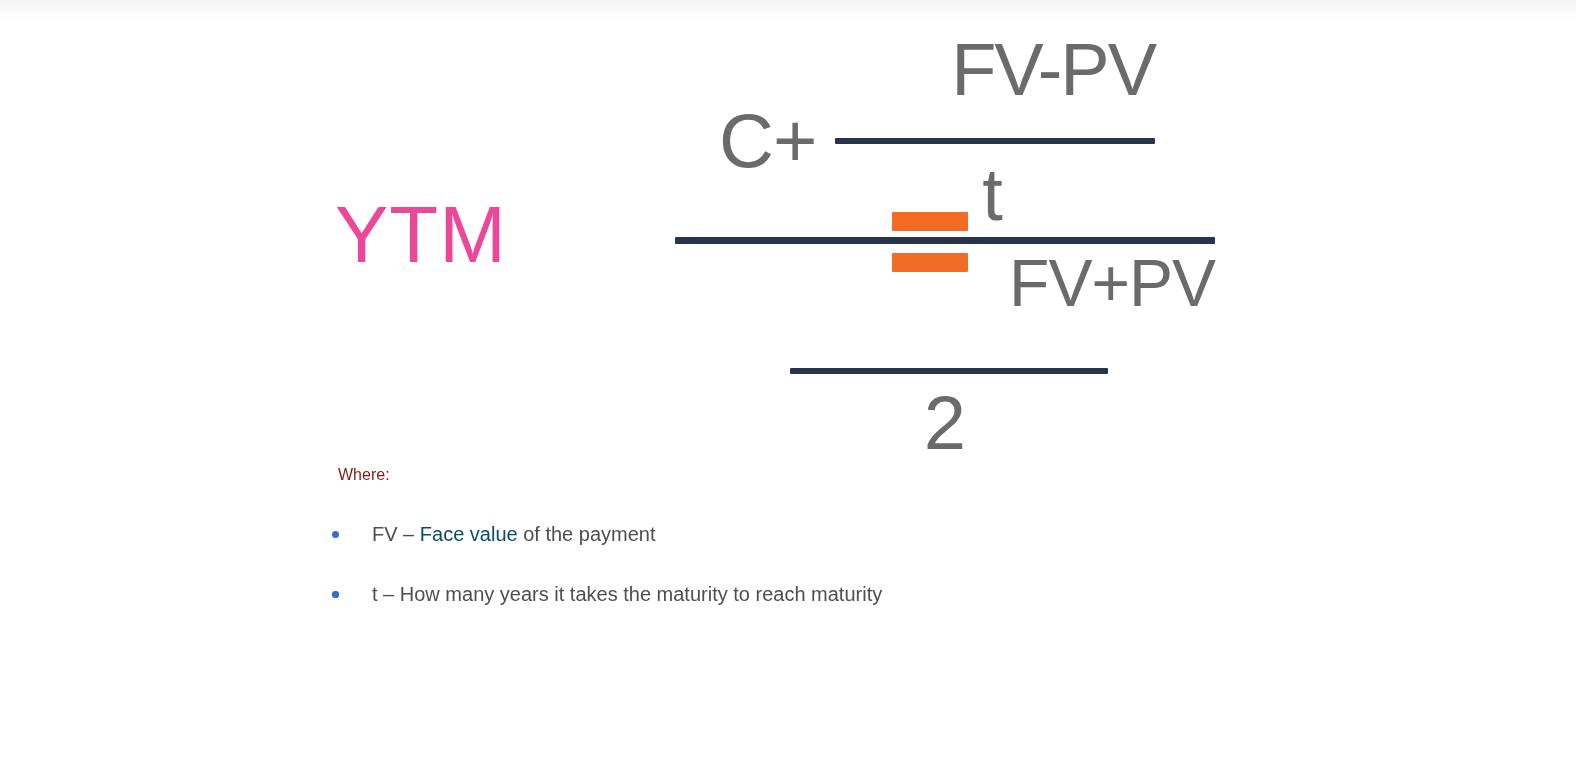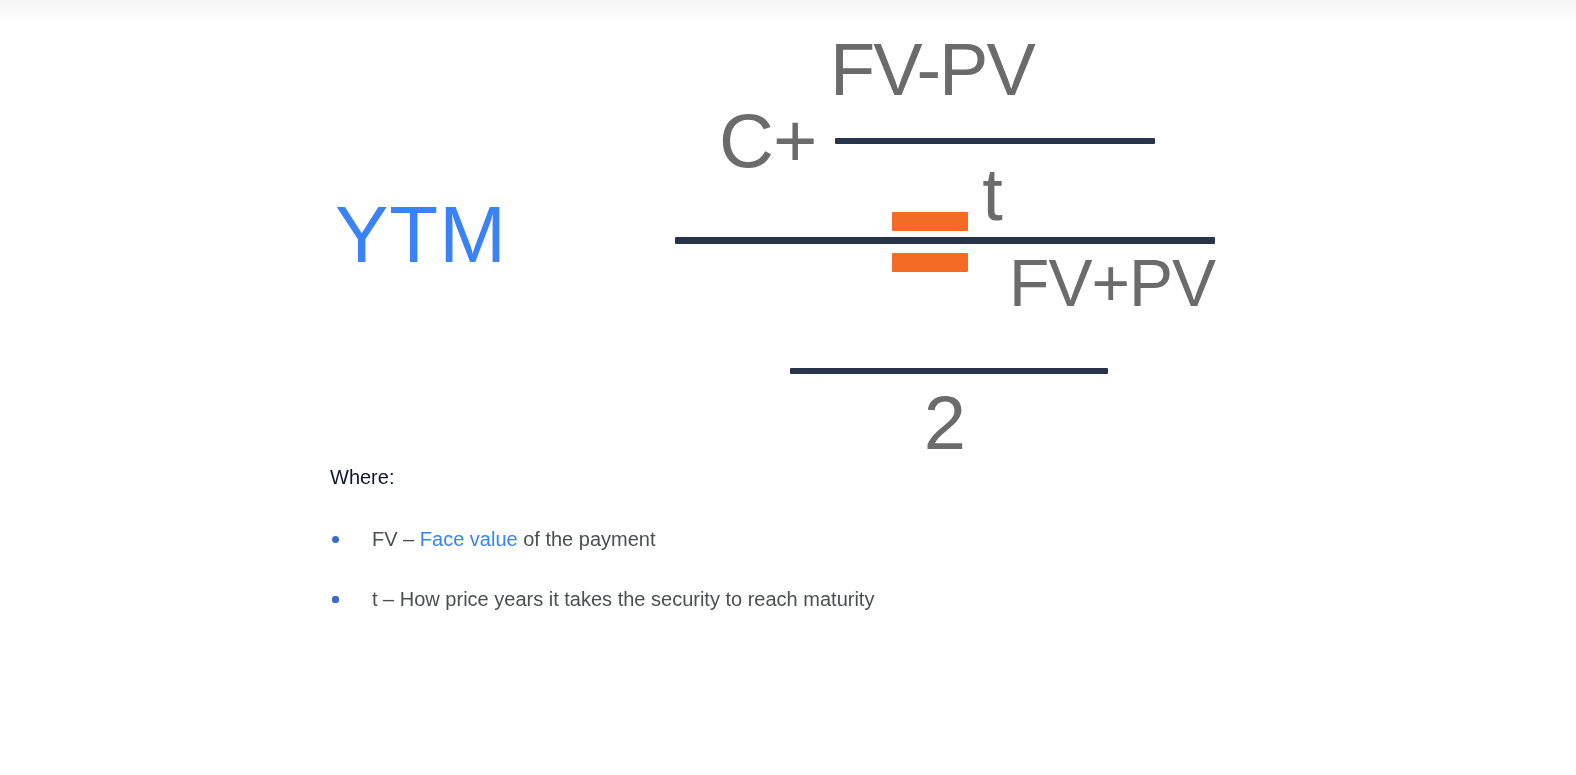--- a/index.html
+++ b/index.html
@@ -40,21 +40,21 @@
     top: 10px;
     width: 900px;
     height: 430px;
     display: flex;
     flex-direction: row;
     align-items: center;
   }
 
   
   .ytm-label {
-    color: #3b82f6;
+    color: #ec4899;
     font-size: 80px;
     line-height: 1;
     font-weight: 400;
     letter-spacing: 1px;
     font-family: "Liberation Sans", sans-serif;
     position: absolute;
     left: 5px;
     top: 185px;
     white-space: nowrap;
   }
@@ -132,21 +132,21 @@
     left: 155px;
     top: 18px;
     width: 325px;
     height: 200px;
   }
   #nested-numerator {
     position: absolute;
     left: 0;
     top: 0px;
     width: 325px;
-    text-align: left;
+    text-align: right;
     font-size: 74px;
     letter-spacing: -2px;
   }
   #nested-rule {
     position: absolute;
     left: 5px;
     top: 105px;
     width: 320px;
     height: 6px;
   }
@@ -194,24 +194,24 @@
 
   
   #legend-block {
     position: absolute;
     left: 330px;
     top: 465px;
     width: 1100px;
   }
 
   #where-label {
-    color: #0f172a;
-    font-size: 20px;
+    color: #7f1d1d;
+    font-size: 16px;
     line-height: 1.2;
-    margin: 0 0 38px 0;
+    margin: 0 0 38px 8px;
   }
 
   ul#legend-list {
     list-style: none;
     margin: 0;
     padding: 0;
   }
   ul#legend-list li {
     position: relative;
     padding-left: 42px;
@@ -224,21 +224,21 @@
   ul#legend-list li .bullet-dot {
     position: absolute;
     left: 2px;
     top: 9px;
     width: 7px;
     height: 7px;
     border-radius: 50%;
     background: #3a6cc2;
   }
   .legend-link {
-    color: #3b82f6;
+    color: #0c4a6e;
     text-decoration: none;
     cursor: pointer;
   }
 </style>
 </head>
 <body>
 
 <div id="top-gradient"></div>
 
 <div id="formula-figure">
@@ -281,16 +281,16 @@
   <ul id="legend-list">
     <li>
       <span class="bullet-dot"></span>
       <span>FV – </span><a class="legend-link" href="#">Face value</a><span> of the payment</span>
     </li>
     <li>
       <span class="bullet-dot"></span>
     </li>
     <li>
       <span class="bullet-dot"></span>
-      <span>t – How price years it takes the security to reach maturity</span>
+      <span>t – How many years it takes the maturity to reach maturity</span>
     </li>
   </ul>
 </div>
 
 </body></html>

